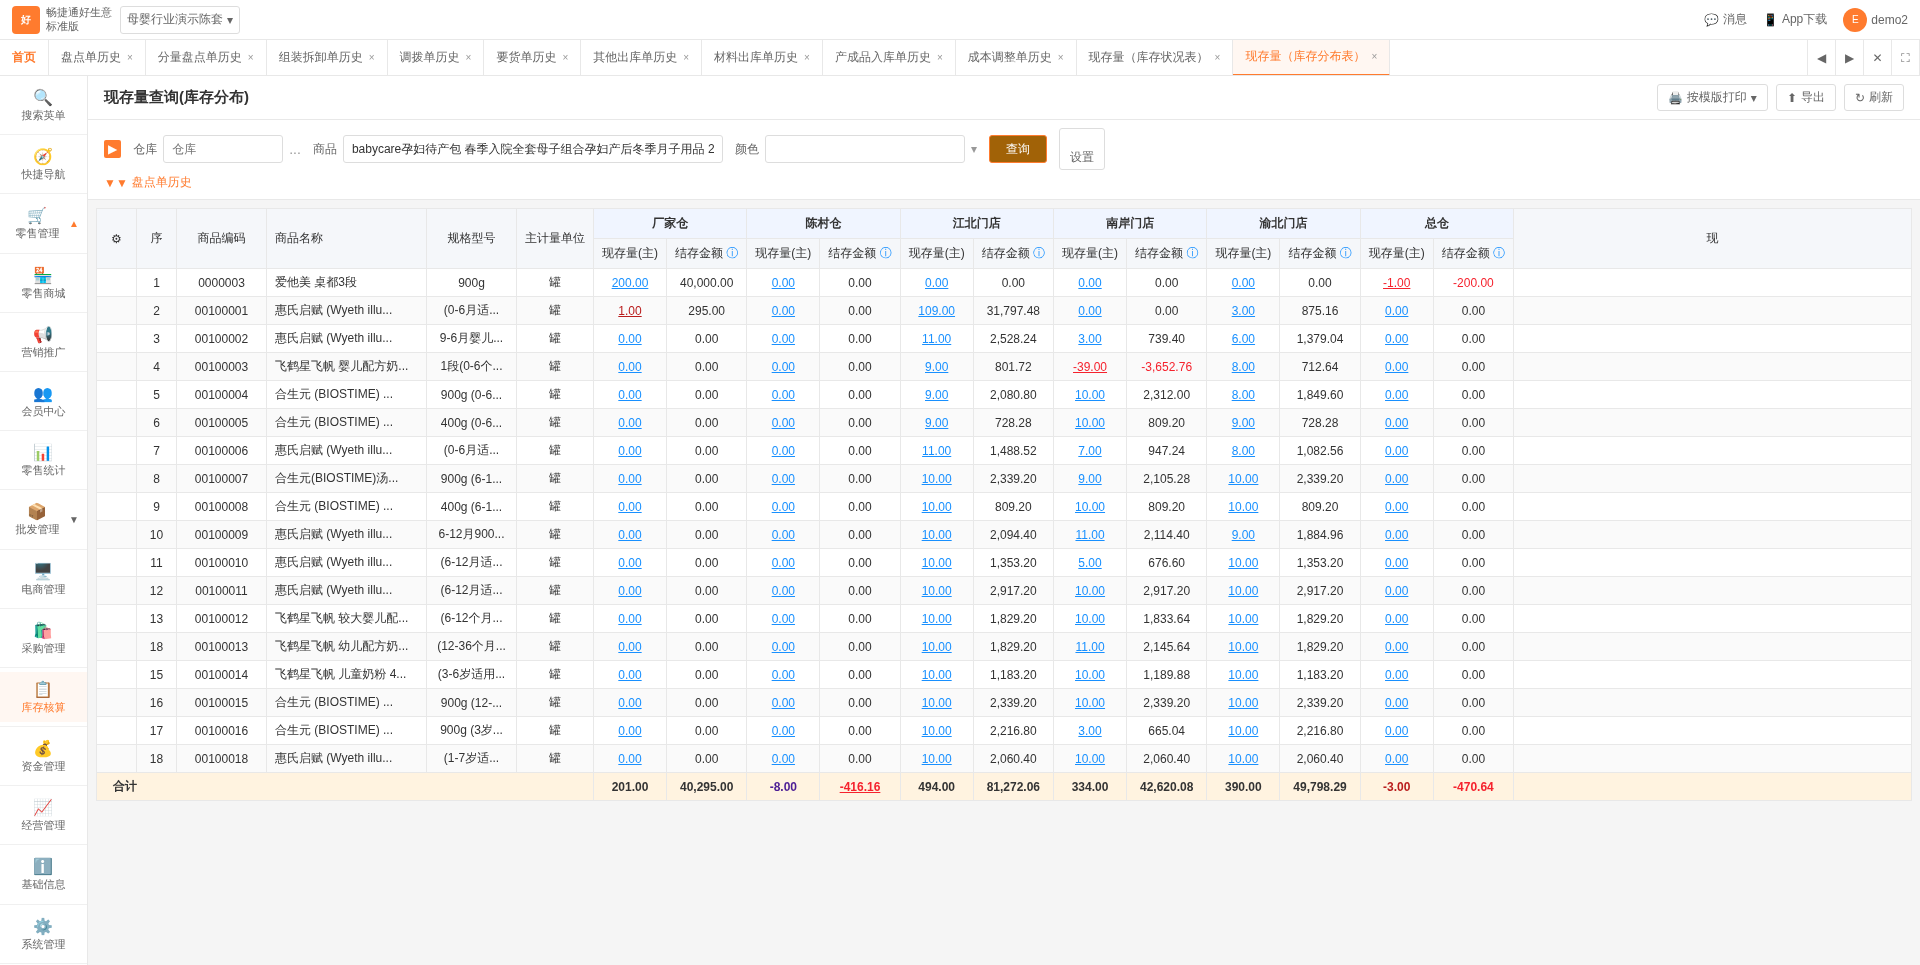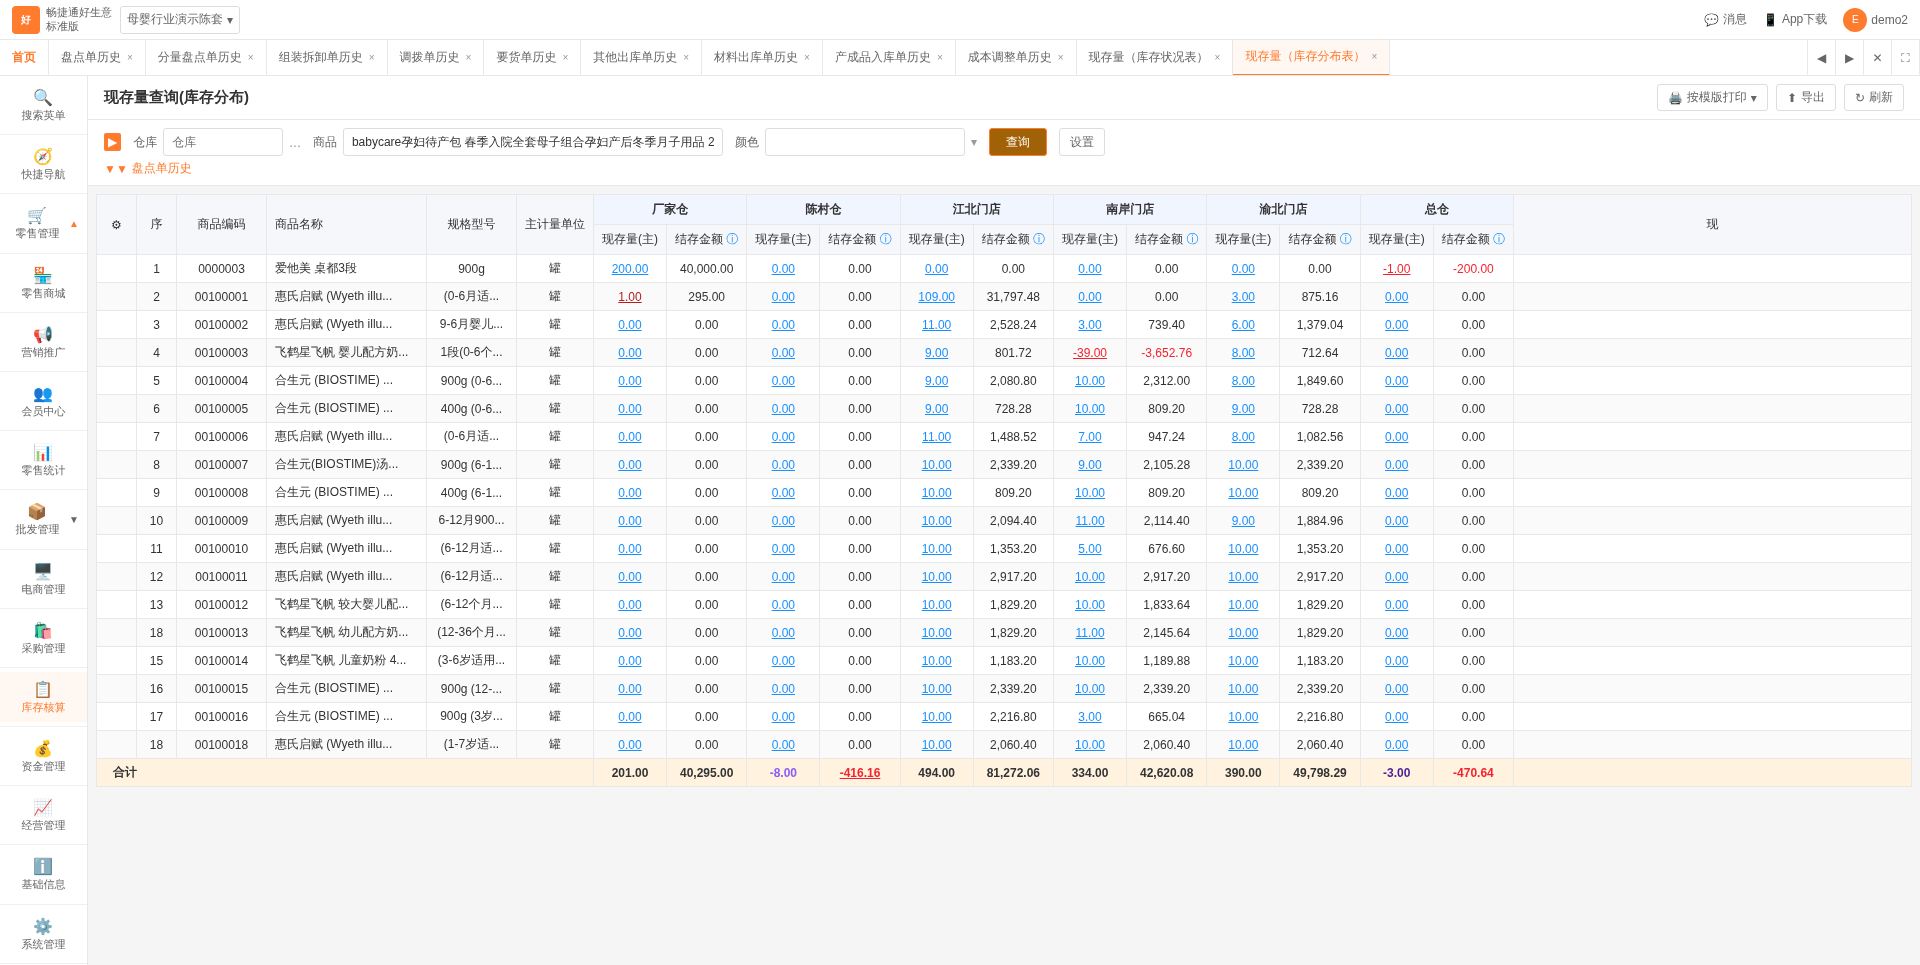--- a/index.html
+++ b/index.html
@@ -50,21 +50,21 @@
     
     .search-area { background: #fff; padding: 8px 16px; border-bottom: 1px solid #e8e8e8; }
     .search-row { display: flex; align-items: center; gap: 12px; }
     .search-field { display: flex; align-items: center; gap: 6px; }
     .search-label { color: #666; white-space: nowrap; font-size: 12px; }
     .search-input { border: 1px solid #ddd; border-radius: 3px; padding: 4px 8px; font-size: 12px; height: 28px; }
     .search-input-wide { width: 380px; }
     .search-input-medium { width: 120px; }
     .search-input-color { width: 200px; }
     .btn-orange { background: #a16207; border: 1px solid #ff7b2e; color: white; padding: 4px 16px; border-radius: 3px; cursor: pointer; font-size: 12px; height: 28px; }
-    .btn-setting { background: #fff; border: 1px solid #ddd; color: #666; padding: 4px 10px; border-radius: 3px; cursor: pointer; font-size: 12px; height: 28px; }
+    .btn-setting { background: #fff; border: 1px solid #ddd; color: #666; padding: 20px 10px; border-radius: 3px; cursor: pointer; font-size: 12px; height: 28px; }
     .expand-condition { color: #ff7b2e; font-size: 12px; cursor: pointer; display: flex; align-items: center; gap: 4px; margin-top: 4px; }
     
     
     .table-container { flex: 1; overflow: auto; padding: 8px; }
     .table-container::-webkit-scrollbar { width: 6px; height: 6px; }
     .table-container::-webkit-scrollbar-thumb { background: #ccc; border-radius: 3px; }
     
     
     .data-table { width: 100%; border-collapse: collapse; background: #fff; font-size: 12px; min-width: 1600px; }
     .data-table th { background: #f5f7fa; border: 1px solid #e8e8e8; padding: 6px 8px; text-align: center; color: #333; font-weight: normal; white-space: nowrap; }
@@ -758,29 +758,29 @@
               <td style="color: rgb(24, 144, 255); text-decoration: underline; cursor: pointer;">0.00</td>
               <td>0.00</td>
               <td></td>
             </tr>
           </tbody>
         <tfoot>
           <tr class="total-row">
             <td colspan="6" style="text-align:left;padding-left:16px;">合计</td>
             <td>201.00</td>
             <td>40,295.00</td>
-            <td style="color:#8b5cf6;">-8.00</td>
+            <td style="color:#4c1d95;">-8.00</td>
             <td style="color:#f5222d;text-decoration:underline;">-416.16</td>
             <td>494.00</td>
             <td>81,272.06</td>
             <td>334.00</td>
             <td>42,620.08</td>
             <td>390.00</td>
             <td>49,798.29</td>
-            <td style="color:#4c1d95;">-3.00</td>
+            <td style="color:#b91c1c;">-3.00</td>
             <td style="color:#f5222d;">-470.64</td>
             <td></td>
           </tr>
         </tfoot>
       </table>
     </div>
   </div>
 </div>
 
 </body></html>

